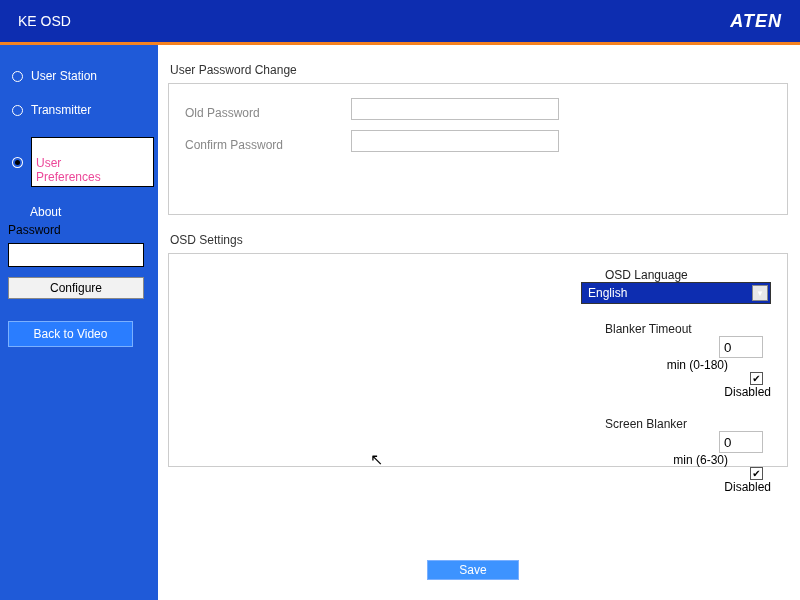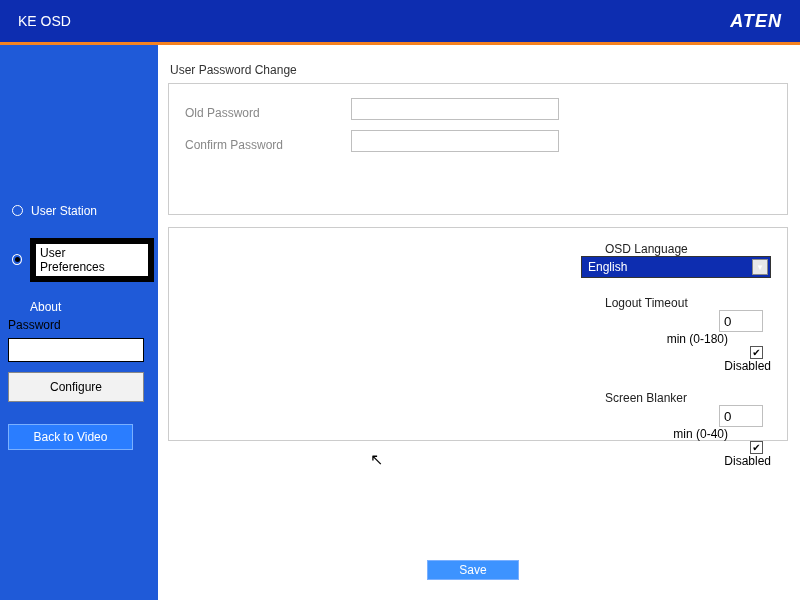--- a/index.html
+++ b/index.html
@@ -3,31 +3,31 @@
 <meta charset="utf-8">
 <style>
   * { box-sizing: border-box; margin: 0; padding: 0; }
   body { font-family: Arial, sans-serif; font-size: 12px; background: #000; width: 800px; height: 600px; overflow: hidden; }
   .container { width: 800px; height: 600px; background: #fff; display: flex; flex-direction: column; }
   .titlebar { height: 42px; background: #0d2db0; color: #fff; display: flex; align-items: center; justify-content: space-between; padding: 0 18px; }
   .titlebar .title { font-size: 14px; }
   .brandlogo { font-size: 18px; font-weight: bold; font-style: italic; letter-spacing: 1px; }
   .accentbar { height: 3px; background: #f58220; }
   .body { flex: 1; display: flex; }
-  .sidebar { width: 158px; background: #1f5ad8; color: #fff; display: flex; flex-direction: column; justify-content: center; padding: 10px 0; }
+  .sidebar { width: 158px; background: #1f5ad8; color: #fff; display: flex; flex-direction: column; justify-content: flex-start; padding: 10px 0; }
   .nav { padding: 8px 0 0 8px; }
   .nav-item { display: flex; align-items: center; padding: 6px 4px; margin-bottom: 8px; font-size: 12px; cursor: pointer; }
   .nav-item .radio { width: 11px; height: 11px; border: 1px solid #fff; border-radius: 50%; margin-right: 8px; display: inline-flex; align-items: center; justify-content: center; }
   .nav-item.selected .radio::after { content: ""; width: 5px; height: 5px; background: #000; border-radius: 50%; }
-  .nav-item.selected .labelbox { background: #fff; color: #000000; padding: 2px 24px 2px 4px; border: 6px solid #000000; }
+  .nav-item.selected .labelbox { background: #fff; color: #ec4899; padding: 18px 24px 2px 4px; border: 1px solid #000000; }
   .nav-sub { margin-left: 22px; padding: 4px 0; cursor: pointer; }
   .sidebottom { padding: 0 8px 6px; }
   .sidelabel { color: #000000; margin-bottom: 6px; display: block; }
   .sideinput { width: 136px; height: 24px; border: 1px solid #000; background: #fff; padding: 0 4px; margin-bottom: 10px; }
-  .sidebtn { width: 136px; height: 30px; background: #f2f2f2; border: 1px solid #888; cursor: pointer; font-size: 12px; margin-bottom: 22px; }
+  .sidebtn { width: 136px; height: 22px; background: #f2f2f2; border: 1px solid #888; cursor: pointer; font-size: 12px; margin-bottom: 22px; }
   .backbtn { width: 125px; height: 26px; background: #2a7dff; color: #fff; border: 1px solid #7ab0ff; cursor: pointer; font-size: 12px; }
   .main { flex: 1; padding: 12px 12px 20px 10px; display: flex; flex-direction: column; }
   .section-title { font-size: 12px; color: #333; margin: 6px 0 6px 2px; }
   .panel { border: 1px solid #ccc; background: #fff; padding: 14px 16px; }
   .panel.pwd { height: 132px; }
   .panel.osd { height: 214px; margin-bottom: auto; }
   .row { display: flex; align-items: flex-end; margin-bottom: 10px; }
   .lbl { width: 166px; color: #888; font-size: 12px; }
   .lbl.dark { color: #222; }
   .txt { width: 208px; height: 22px; border: 1px solid #bfbfbf; background: #fff; padding: 0 4px; }
@@ -53,20 +53,24 @@
   </div>
   <div class="accentbar"></div>
 
   <div class="body">
     <div class="sidebar">
       <div class="nav">
         <div class="nav-item">
           <span class="radio"></span>
           <span>User Station</span>
         </div>
+        <div class="nav-item">
+          <span class="radio"></span>
+          <span>Transmitter</span>
+        </div>
         <div class="nav-item selected">
           <span class="radio"></span>
           <span class="labelbox">User Preferences</span>
         </div>
         <div class="nav-sub">
           <span>About</span>
         </div>
       </div>
       <div class="sidebottom">
         <span class="sidelabel">Password</span>
@@ -84,39 +88,40 @@
           <input class="txt" type="password" value="" style="">
         </div>
         <div class="row">
           <span class="lbl">Confirm Password</span>
           <input class="txt" type="password" value="" style="">
         </div>
       </div>
 
       <div class="spacer"></div>
 
+      <div class="section-title">OSD Settings</div>
       <div class="panel osd">
         <div class="row">
           <span class="lbl dark">OSD Language</span>
           <div class="sel hl">
             <span>English</span>
             <span class="arrow">▾</span>
           </div>
         </div>
         <div class="row">
-          <span class="lbl dark">Logout Timeout</span>
+          <span class="lbl dark">Blanker Timeout</span>
           <input class="numtxt" type="text" value="0" style="">
           <span class="suffix">min (0-180)</span>
           <span class="chk">✔</span>
           <span>Disabled</span>
         </div>
         <div class="row">
           <span class="lbl dark">Screen Blanker</span>
           <input class="numtxt" type="text" value="0" style="">
-          <span class="suffix">min (0-40)</span>
+          <span class="suffix">min (6-30)</span>
           <span class="chk">✔</span>
           <span>Disabled</span>
         </div>
       </div>
 
       <div class="footer">
         <button class="savebtn">Save</button>
       </div>
     </div>
   </div>

